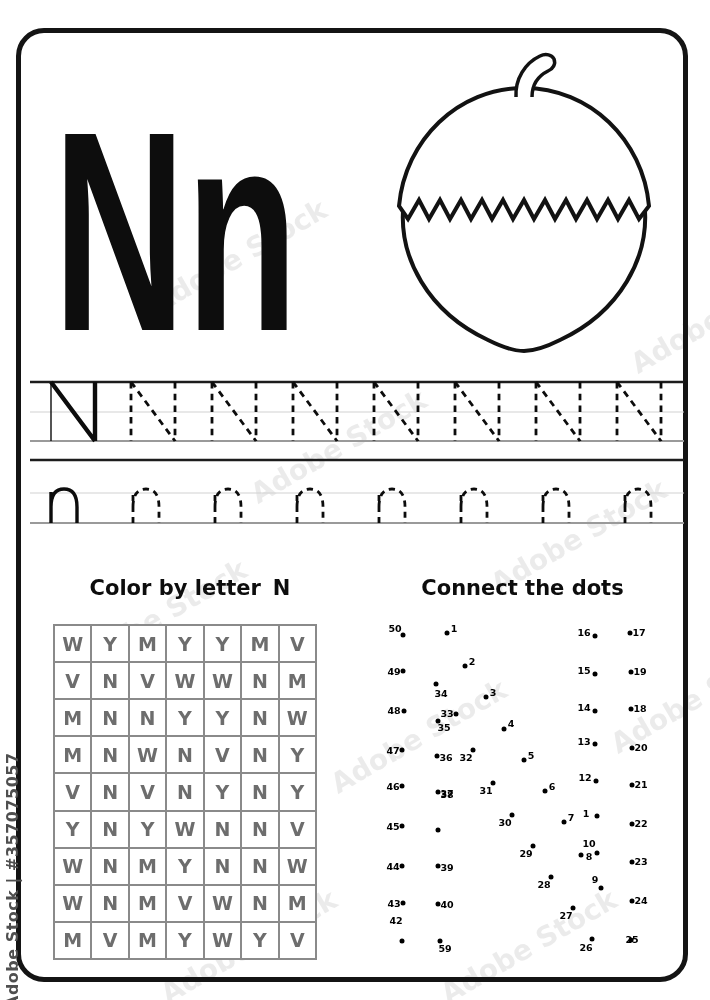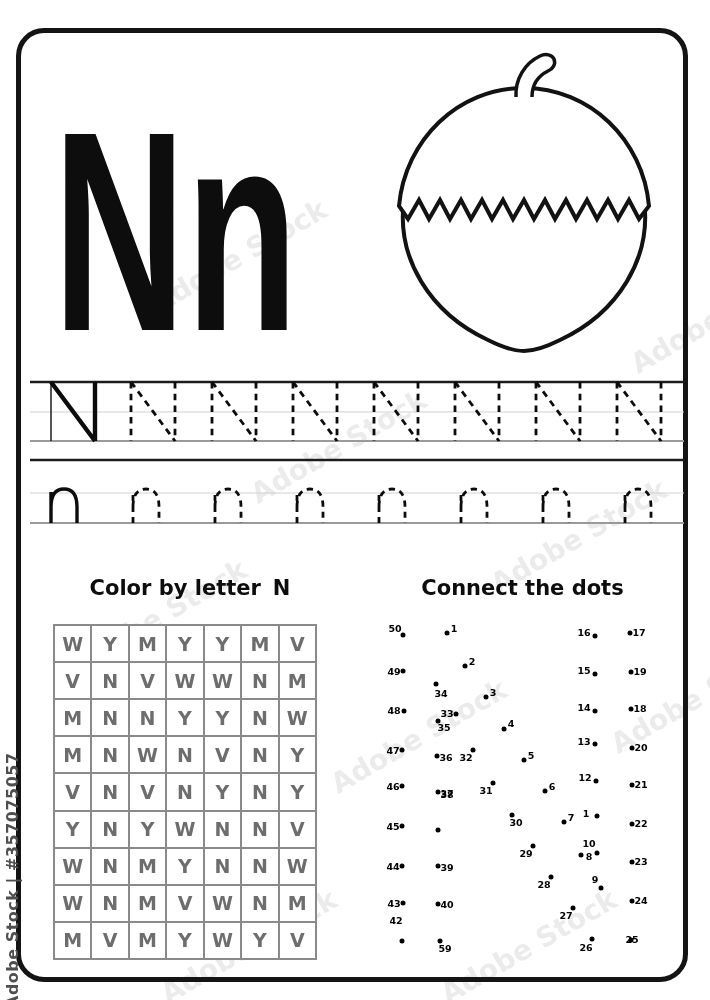--- a/index.html
+++ b/index.html
@@ -222,21 +222,21 @@
       <div class="ctd-label" style="left: 632px; top: 939px;">25</div>
       <div class="ctd-dot" style="left: 592px; top: 939px;"></div>
       <div class="ctd-label" style="left: 586px; top: 947px;">26</div>
       <div class="ctd-dot" style="left: 573px; top: 908px;"></div>
       <div class="ctd-label" style="left: 566px; top: 915px;">27</div>
       <div class="ctd-dot" style="left: 551px; top: 877px;"></div>
       <div class="ctd-label" style="left: 544px; top: 884px;">28</div>
       <div class="ctd-dot" style="left: 533px; top: 846px;"></div>
       <div class="ctd-label" style="left: 526px; top: 853px;">29</div>
       <div class="ctd-dot" style="left: 512px; top: 815px;"></div>
-      <div class="ctd-label" style="left: 505px; top: 822px; margin-left: 11px;">30</div>
+      <div class="ctd-label" style="left: 505px; top: 822px;">30</div>
       <div class="ctd-dot" style="left: 493px; top: 783px;"></div>
       <div class="ctd-label" style="left: 486px; top: 790px;">31</div>
       <div class="ctd-dot" style="left: 473px; top: 750px;"></div>
       <div class="ctd-label" style="left: 466px; top: 757px;">32</div>
       <div class="ctd-dot" style="left: 456px; top: 714px;"></div>
       <div class="ctd-label" style="left: 447px; top: 713px;">33</div>
       <div class="ctd-dot" style="left: 436px; top: 684px;"></div>
       <div class="ctd-label" style="left: 441px; top: 693px;">34</div>
       <div class="ctd-dot" style="left: 438px; top: 721px;"></div>
       <div class="ctd-label" style="left: 444px; top: 727px;">35</div>

